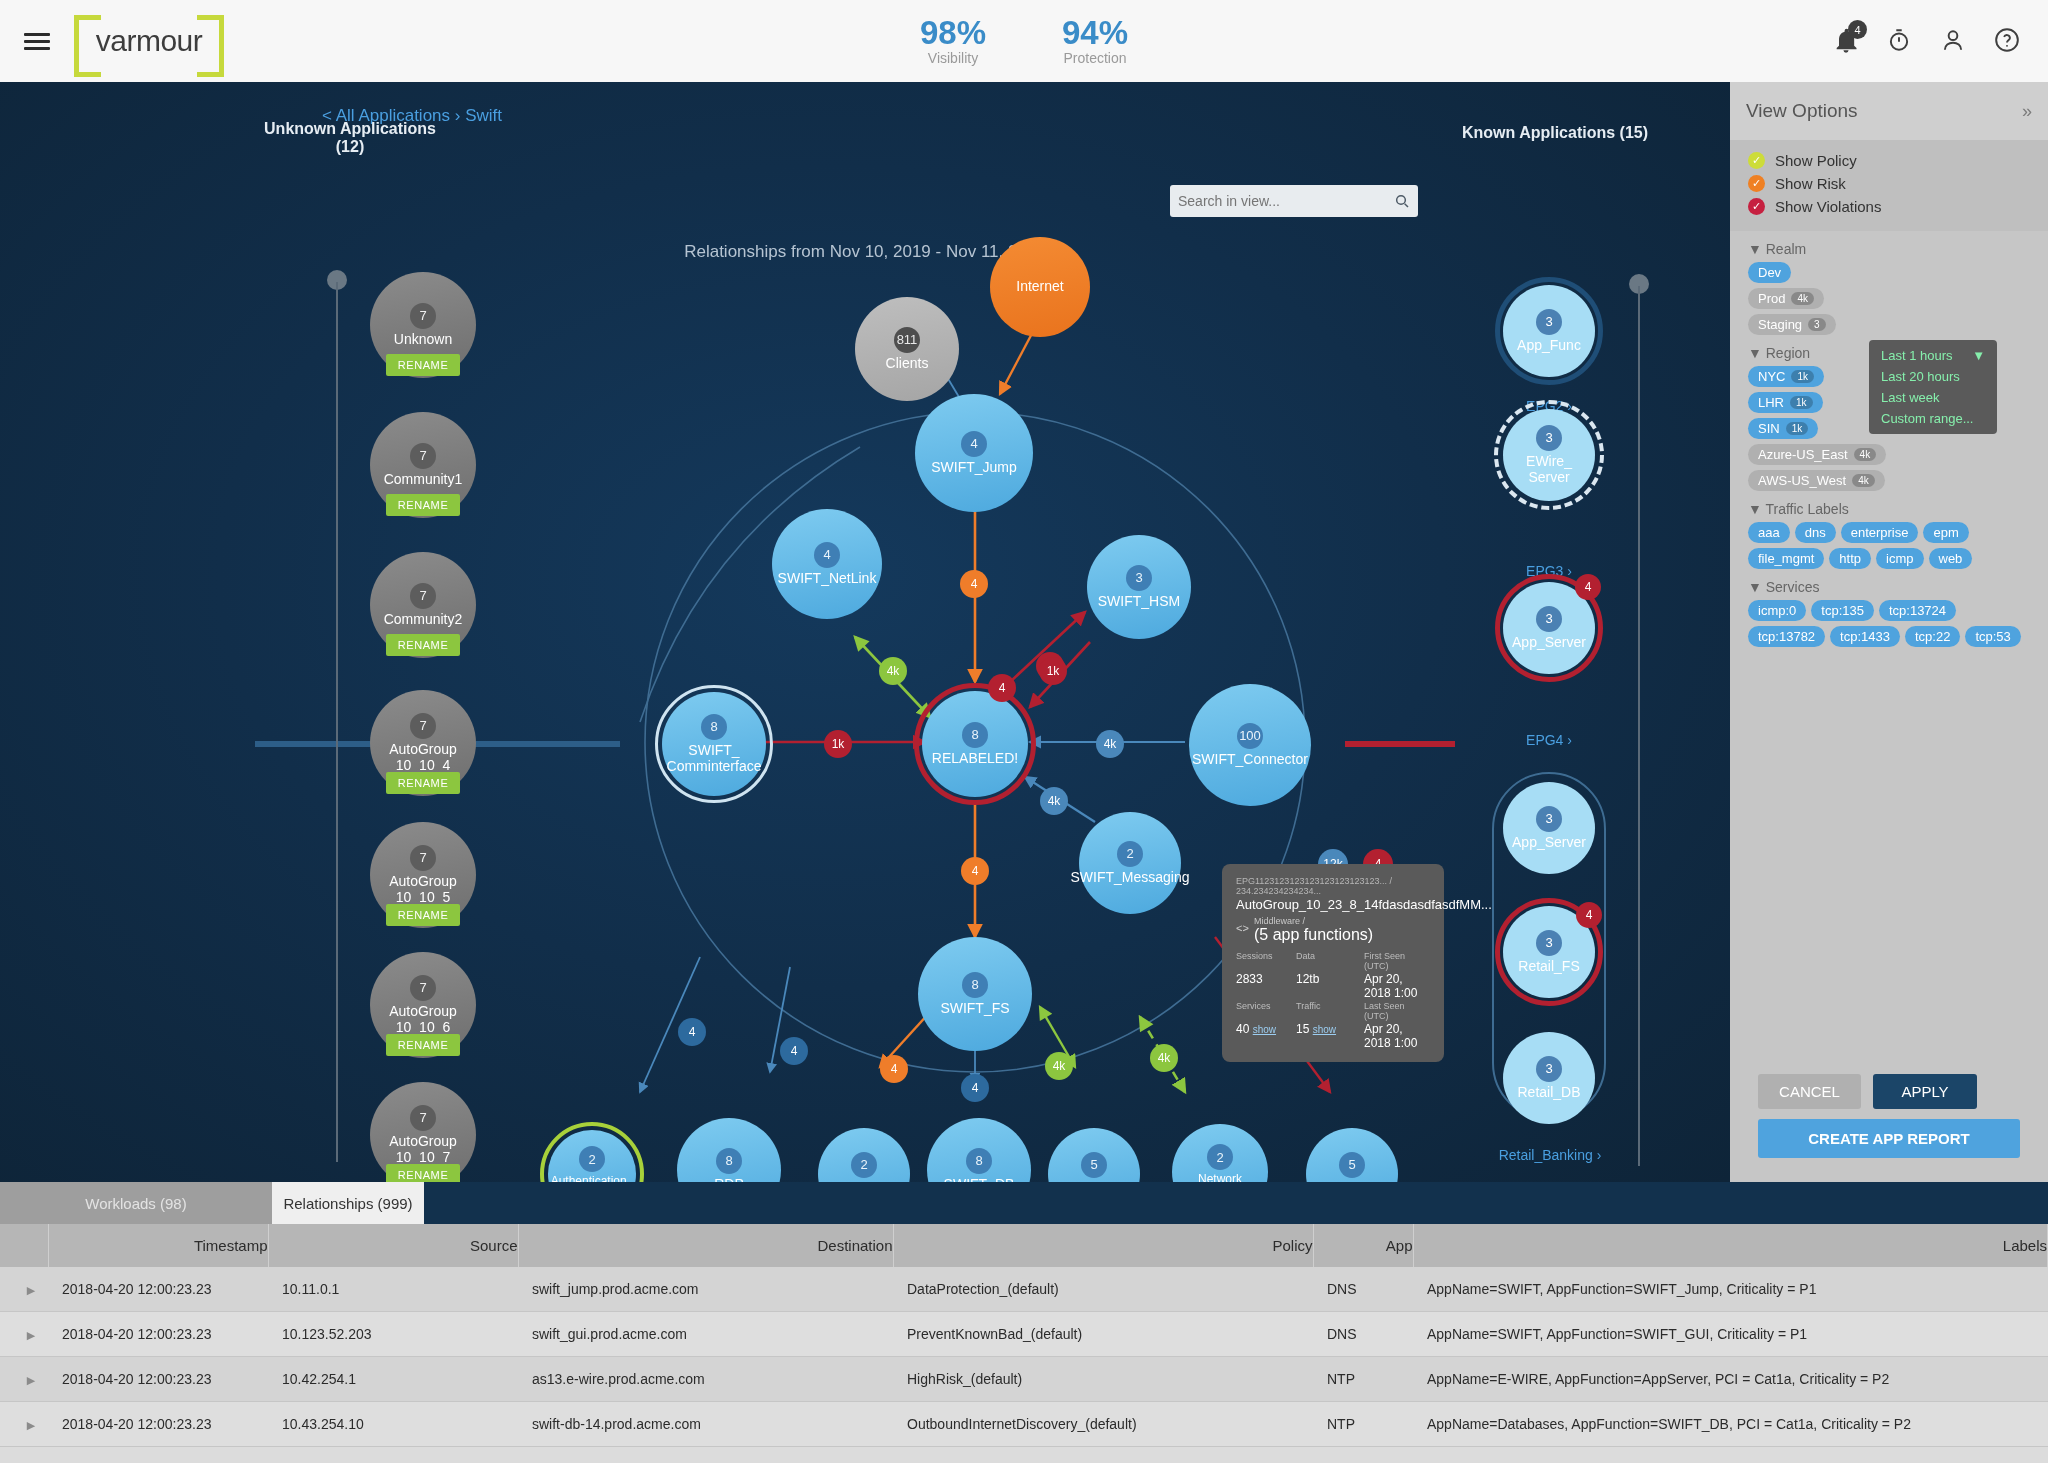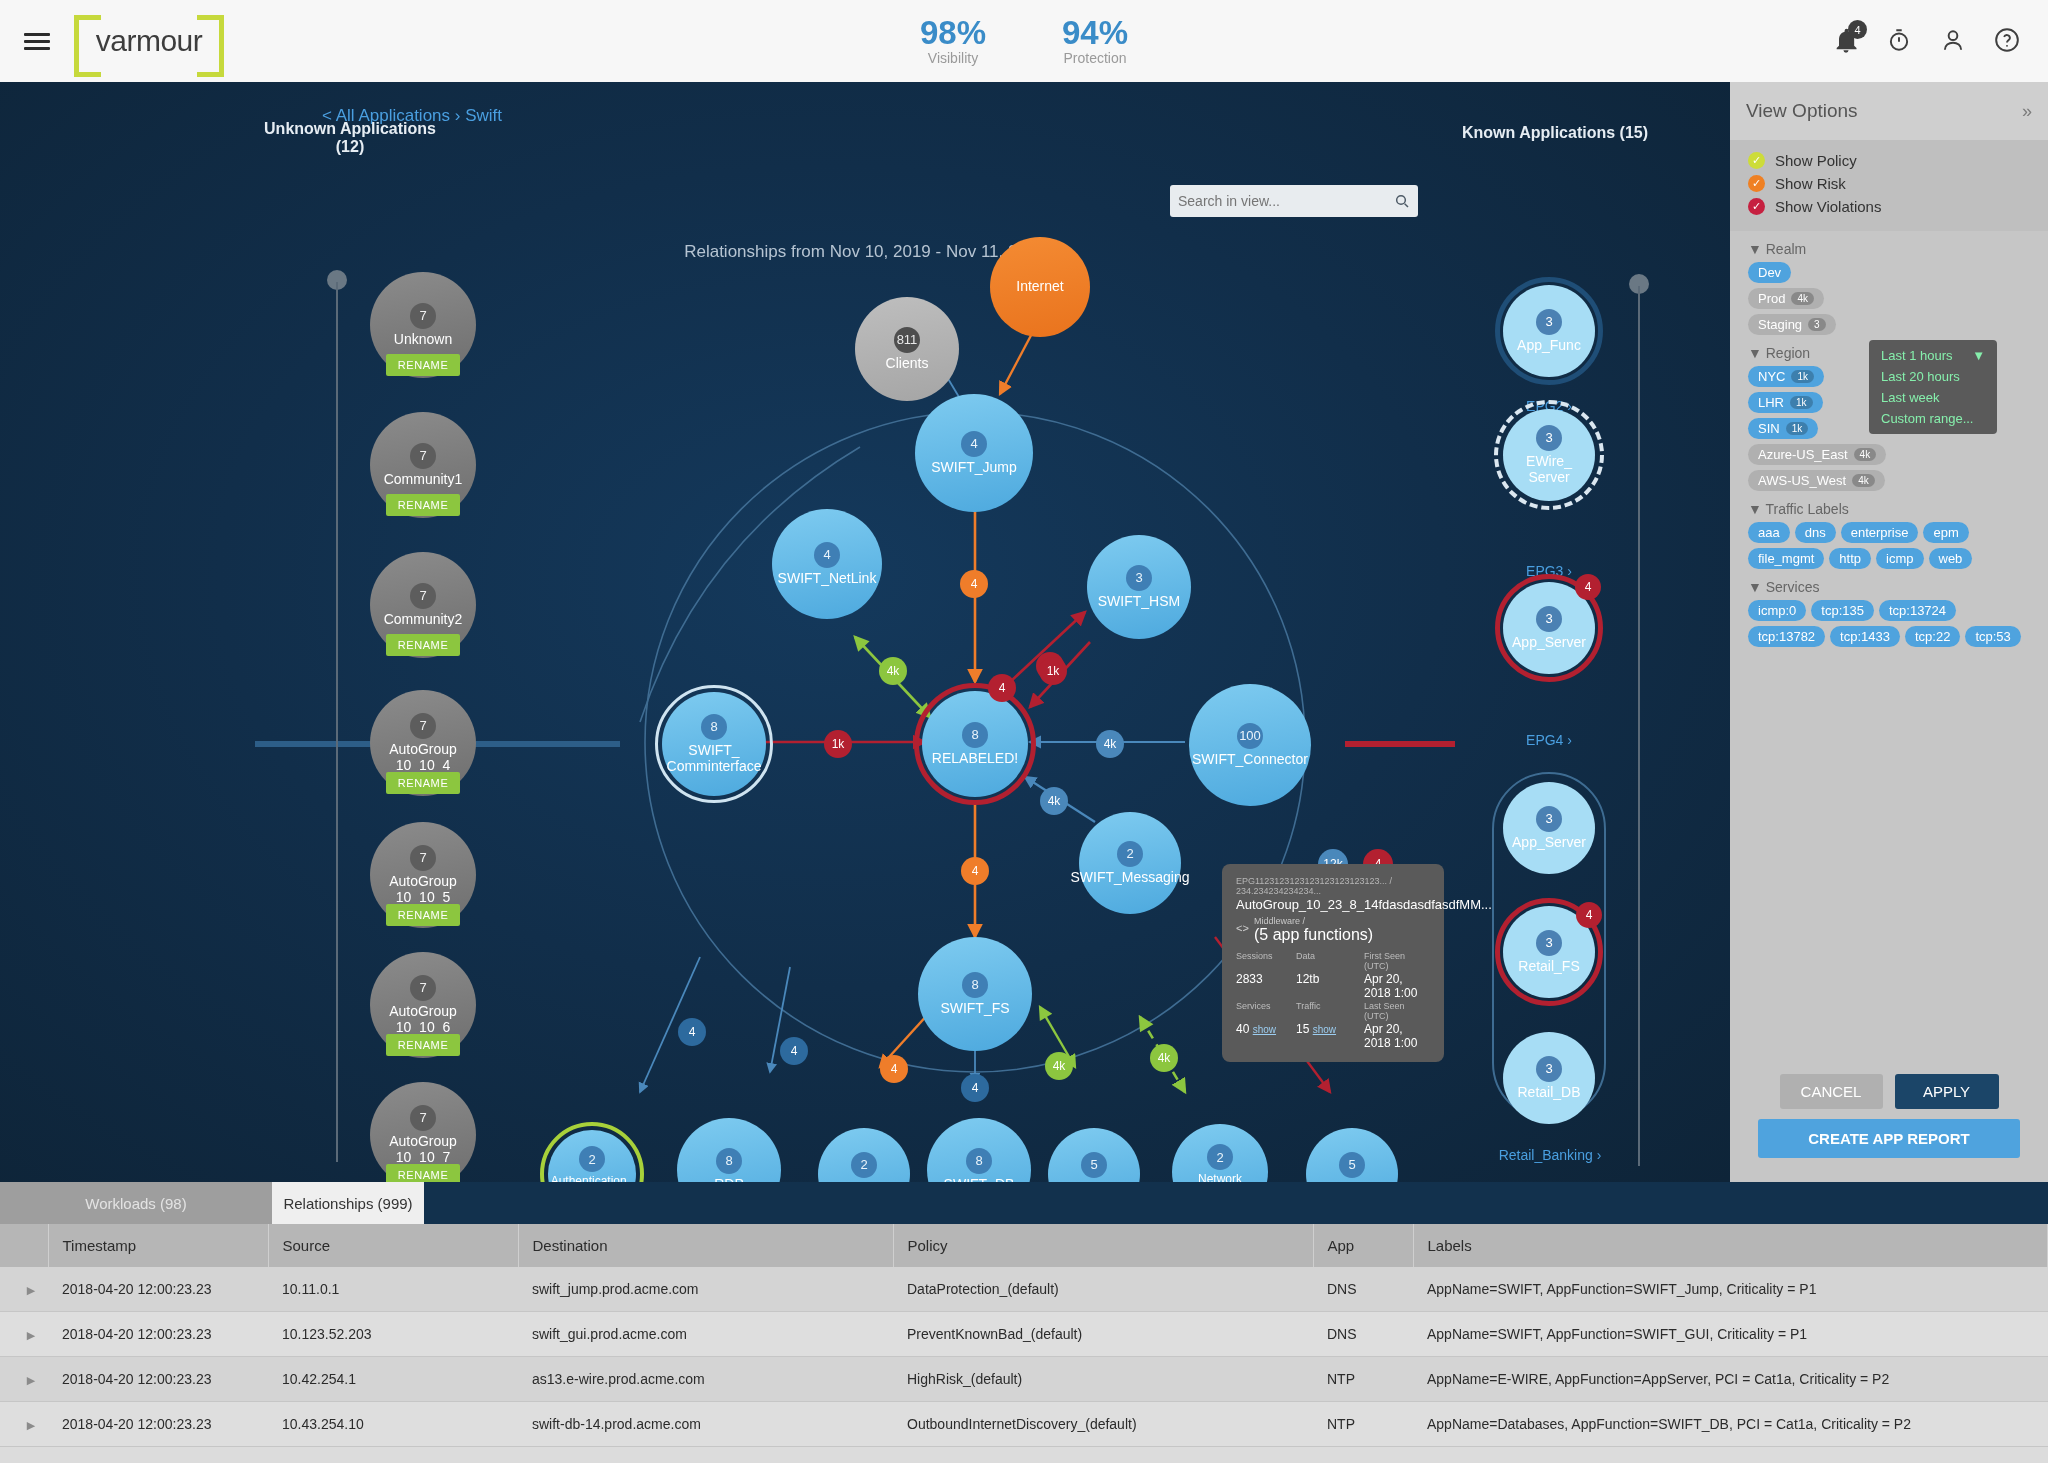--- a/index.html
+++ b/index.html
@@ -126,37 +126,37 @@
              display:flex; justify-content:space-between; }
   .fgroup { padding:0 18px; }
   .fhead { font-size:14px; color:#666; margin:10px 0 5px; cursor:pointer; }
   .pills { display:flex; flex-wrap:wrap; gap:5px; }
   .pill { border-radius:12px; padding:3px 10px; font-size:13px; color:#fff;
           display:flex; align-items:center; gap:6px; cursor:pointer; }
   .pill.on { background:#4fa3de; }
   .pill.off { background:#b0b0b0; }
   .pill .ct { background:rgba(0,0,0,.22); border-radius:9px; font-size:10px; padding:1px 6px; }
   .panel-btns { position:absolute; left:0; bottom:24px; width:318px; padding:0 28px; }
-  .brow { display:flex; gap:12px; justify-content:center; margin-bottom:10px; }
+  .brow { display:flex; gap:12px; justify-content:flex-start; margin-bottom:10px; }
   .btn { border:none; color:#fff; font-size:15px; padding:9px 0; border-radius:3px;
          cursor:pointer; font-family:inherit; }
   .btn-cancel { background:#b0b0b0; width:103px; }
   .btn-apply { background:#1b4568; width:104px; }
   .btn-report { background:#4fa3de; width:100%; padding:11px 0; font-size:15px;font-weight:bold; }
 
   
   .tabs { position:absolute; left:0; top:1182px; width:2048px; height:42px; background:#12314d; }
   .tab { position:absolute; top:0; height:42px; display:flex; align-items:center;
          justify-content:center; font-size:15px; cursor:pointer; }
   .tab.inactive { left:0; width:272px; background:#9e9e9e; color:#e3e3e3; }
   .tab.active { left:272px; width:152px; background:#efefef; color:#333; }
   .grid-wrap { position:absolute; left:0; top:1224px; width:2048px; height:239px; background:#dcdcdc; }
   table { width:100%; border-collapse:collapse; }
   thead th { background:#b6b6b6; color:#2c2c2c; font-size:15px; font-weight:400;
-             text-align:left; padding:13px 0 13px 14px; border-right:1px solid #cfcfcf; }
+             text-align:right; padding:13px 0 13px 14px; border-right:1px solid #cfcfcf; }
   tbody td { font-size:14px; color:#2b2b2b; padding:14px 0 14px 14px;
              border-bottom:1px solid #c6c6c6; }
   tbody tr:nth-child(odd) { background:#d4d4d4; }
   tbody tr:nth-child(even) { background:#dedede; }
   .arr { color:#8b8b8b; font-size:11px; }
 </style>
 </head>
 <body>
 
 <div class="topbar">

